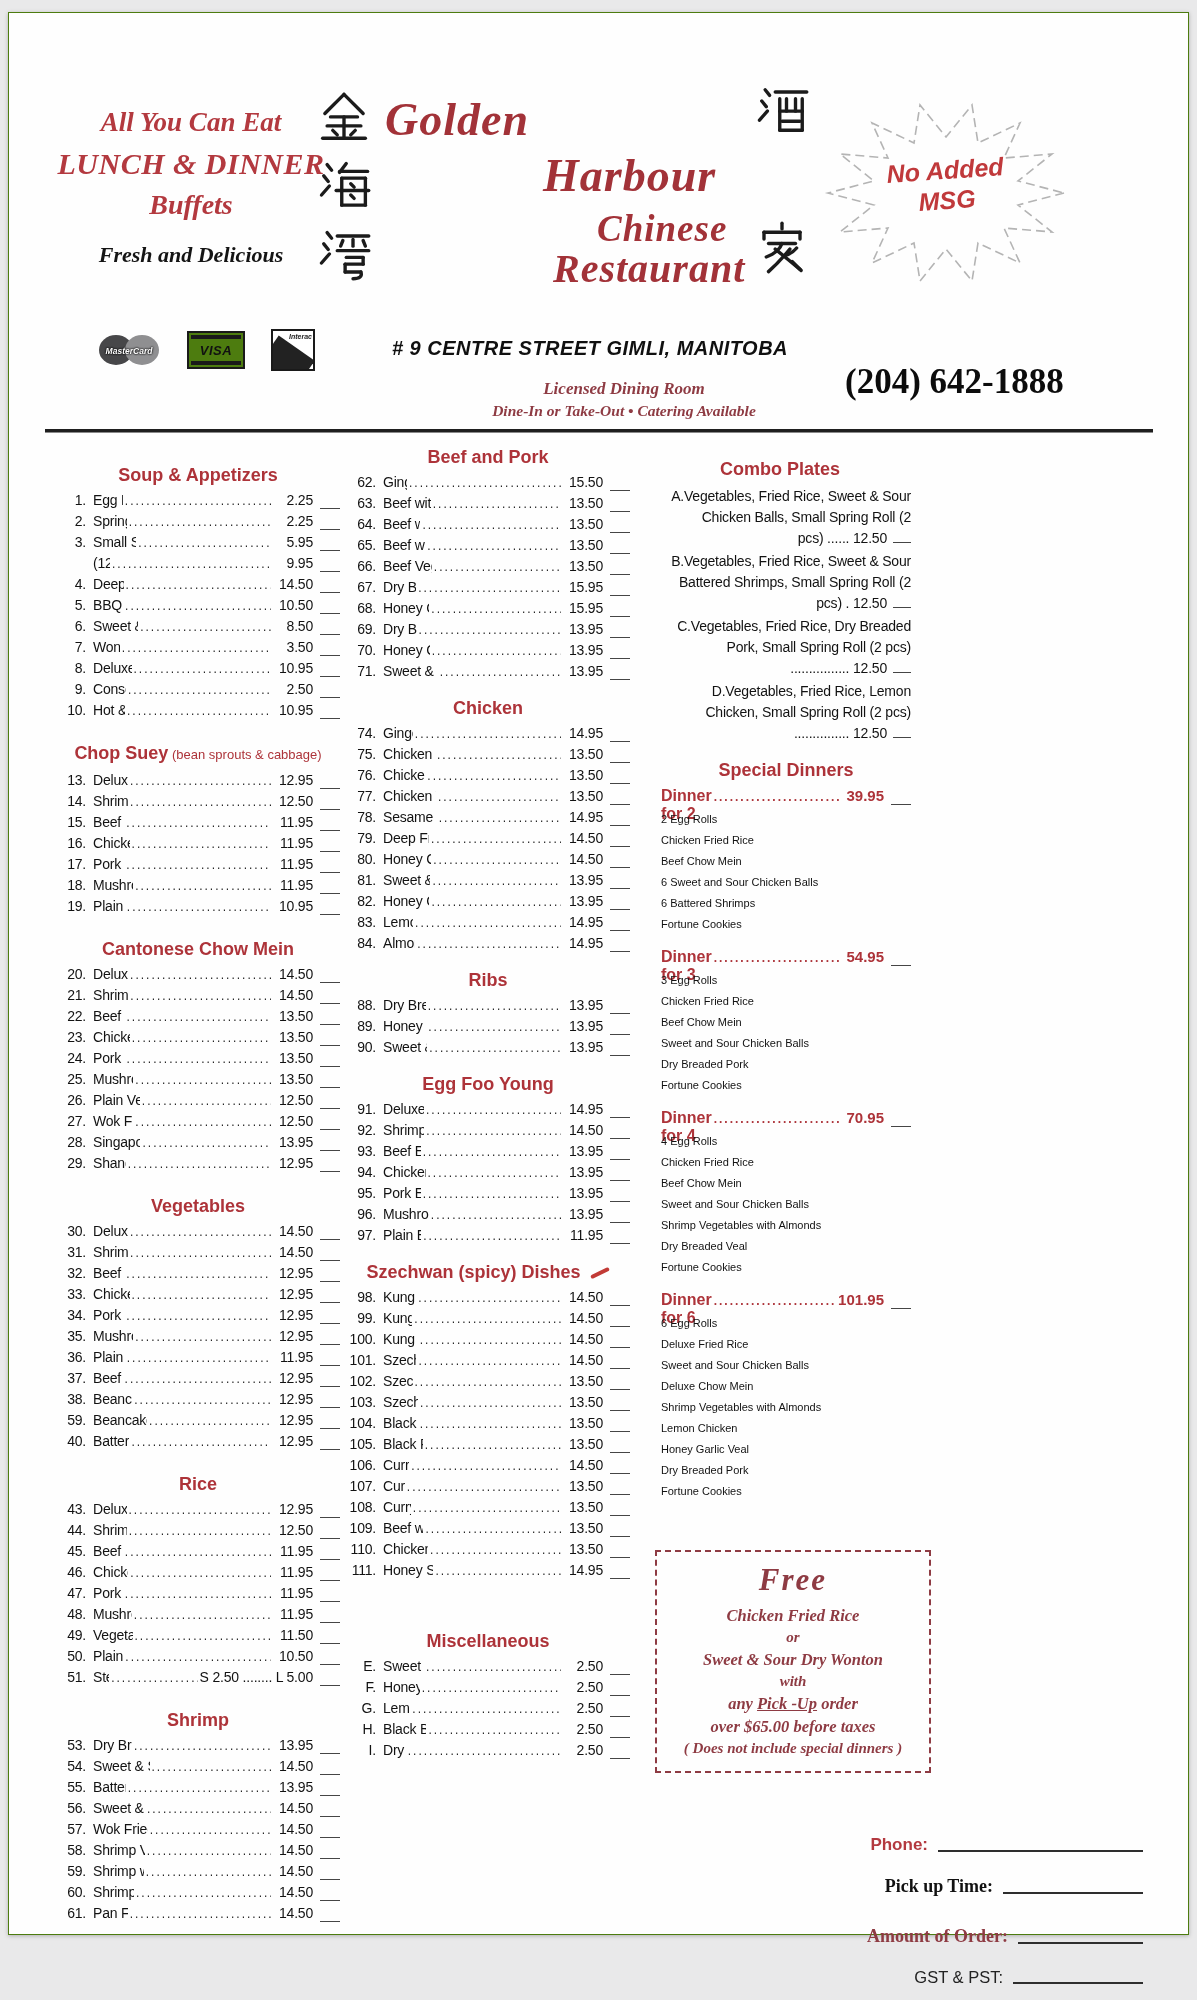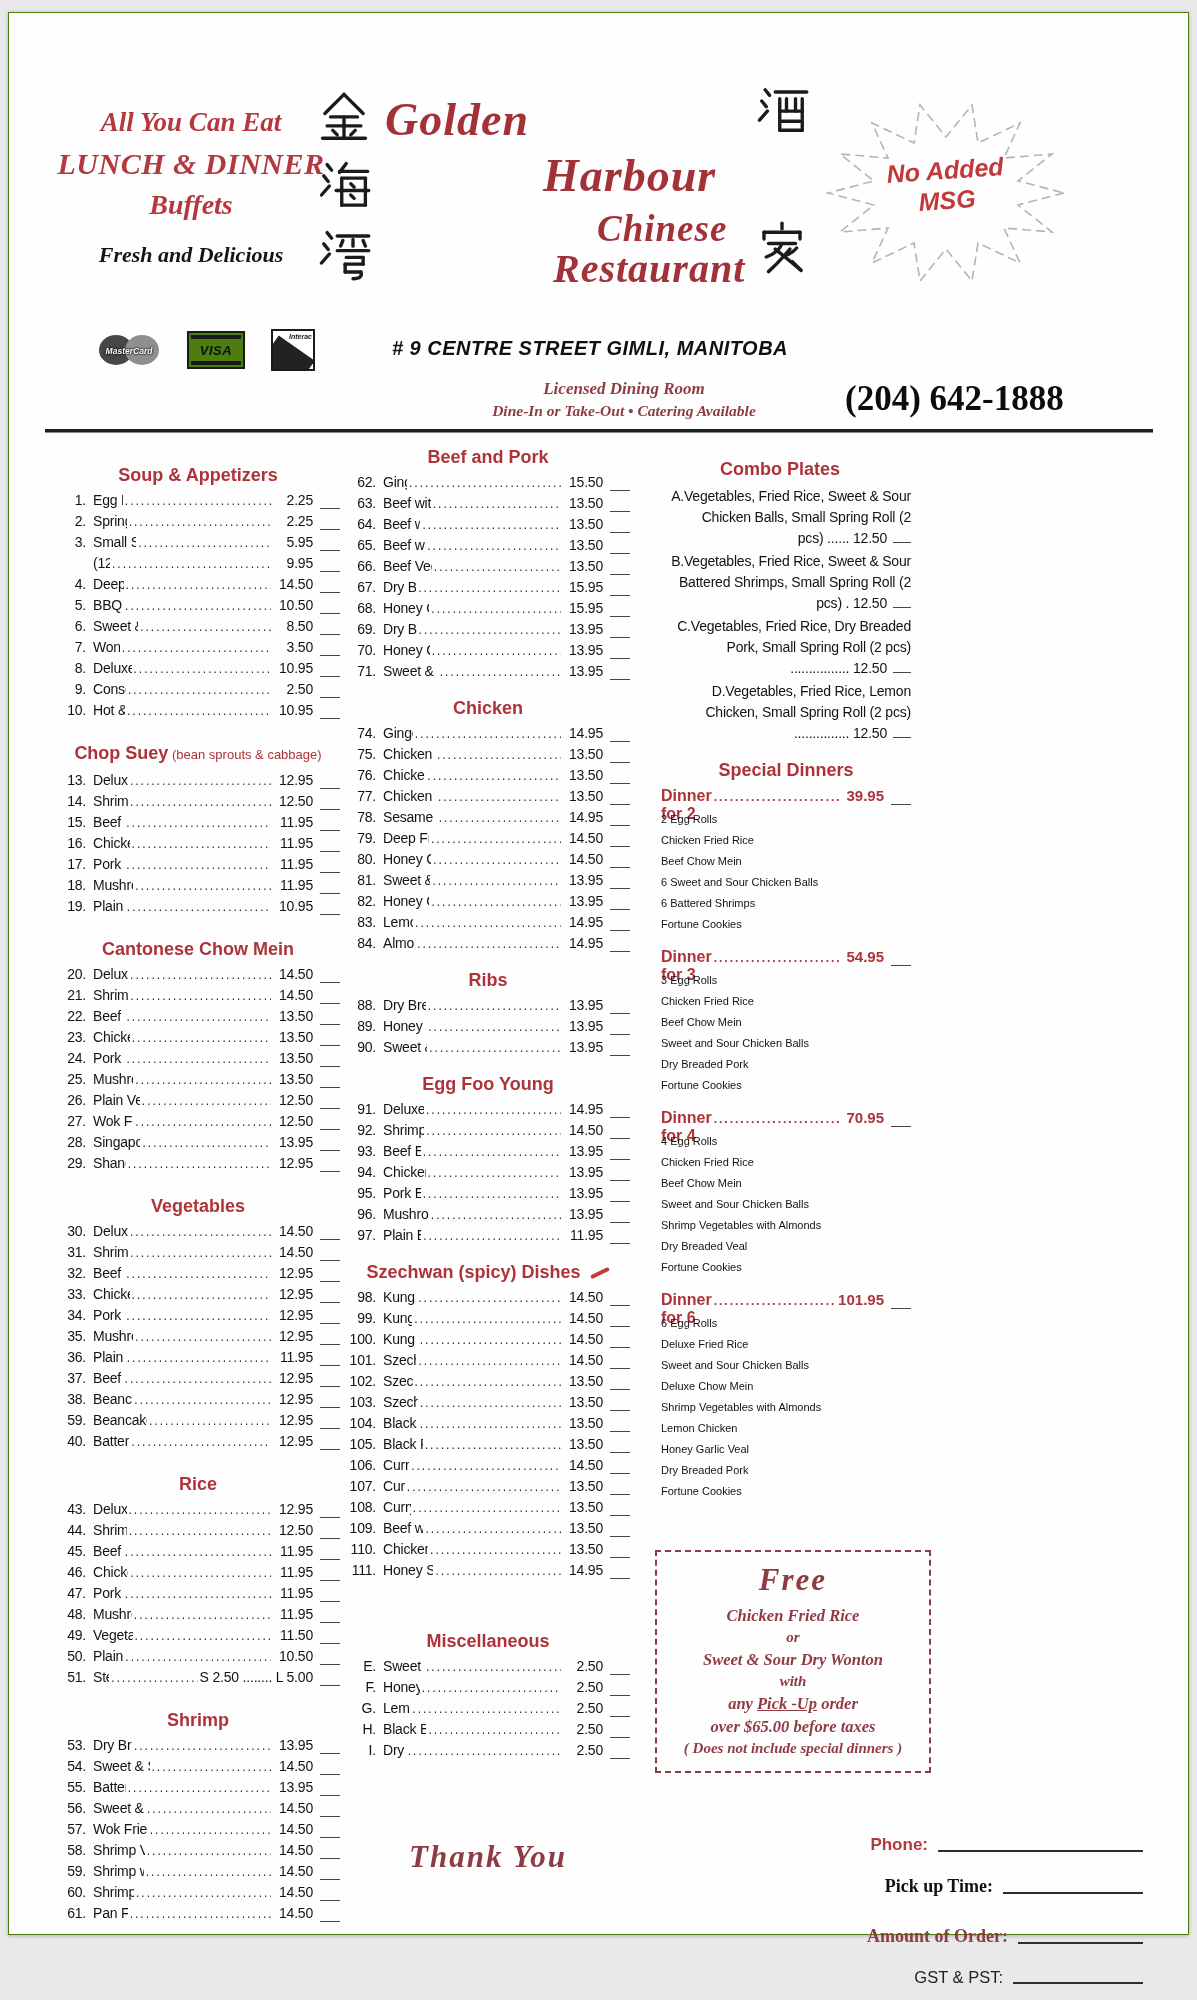--- a/index.html
+++ b/index.html
@@ -53,21 +53,21 @@
   #starburst{left:812px;top:80px;width:250px;height:200px;}
   #msg-text{position:absolute;left:26px;top:62px;width:198px;text-align:center;color:#c0393b;
             font-weight:bold;font-style:italic;font-size:25px;line-height:30px;transform:rotate(-4deg);}
 
   #address{left:296px;top:324px;width:570px;text-align:center;font-weight:bold;font-style:italic;
            font-size:20px;letter-spacing:.5px;color:#101010;white-space:nowrap;}
   #info{left:420px;top:366px;width:390px;text-align:center;color:var(--maroon);
         font-family:"Liberation Serif",serif;font-weight:bold;font-style:italic;}
   .info1{font-size:17px;}
   .info2{font-size:15.5px;margin-top:3px;}
-  #phone{left:836px;top:366px;font-family:"Liberation Serif",serif;font-weight:bold;font-size:35px;
+  #phone{left:836px;top:349px;font-family:"Liberation Serif",serif;font-weight:bold;font-size:35px;
          color:#0c0c0c;white-space:nowrap;}
   #rule{left:36px;top:416px;width:1108px;height:3px;background:#1f1f1f;border-bottom:1px solid #8a8a8a;}
 
   
   .col{position:absolute;top:432px;}
   #col1{left:47px;width:284px;}
   #col2{left:337px;width:284px;}
   #col3{left:640px;width:494px;}
 
   .sech{font-size:18px;font-weight:bold;color:var(--red);text-align:center;margin:14px 0 7px;line-height:20px;}
@@ -1034,23 +1034,20 @@
             <span class="bl"></span>
           </div>
           <div class="row">
             <span class="no">I.</span>
             <span class="nm">Dry Noodle</span>
             <span class="ldr"></span>
             <span class="prc">2.50</span>
             <span class="bl"></span>
           </div>
         </div>
-        <div id="thanks">
-          <div class="ty">Thank You</div>
-        </div>
       </div>
 
     <div id="col3" class="col">
       <div id="combo">
         <div class="sech">Combo Plates</div>
         <div id="combo-items">
             <div class="combo-item"><span class="combo-letter">A.</span><span>Vegetables, Fried Rice, Sweet &amp; Sour Chicken Balls, Small Spring Roll (2 pcs) ...... </span><span>12.50</span><span class="bl-in"></span></div>
             <div class="combo-item"><span class="combo-letter">B.</span><span>Vegetables, Fried Rice, Sweet &amp; Sour Battered Shrimps, Small Spring Roll (2 pcs) . </span><span>12.50</span><span class="bl-in"></span></div>
             <div class="combo-item"><span class="combo-letter">C.</span><span>Vegetables, Fried Rice, Dry Breaded Pork, Small Spring Roll (2 pcs) ................ </span><span>12.50</span><span class="bl-in"></span></div>
             <div class="combo-item"><span class="combo-letter">D.</span><span>Vegetables, Fried Rice, Lemon Chicken, Small Spring Roll (2 pcs) ............... </span><span>12.50</span><span class="bl-in"></span></div>

